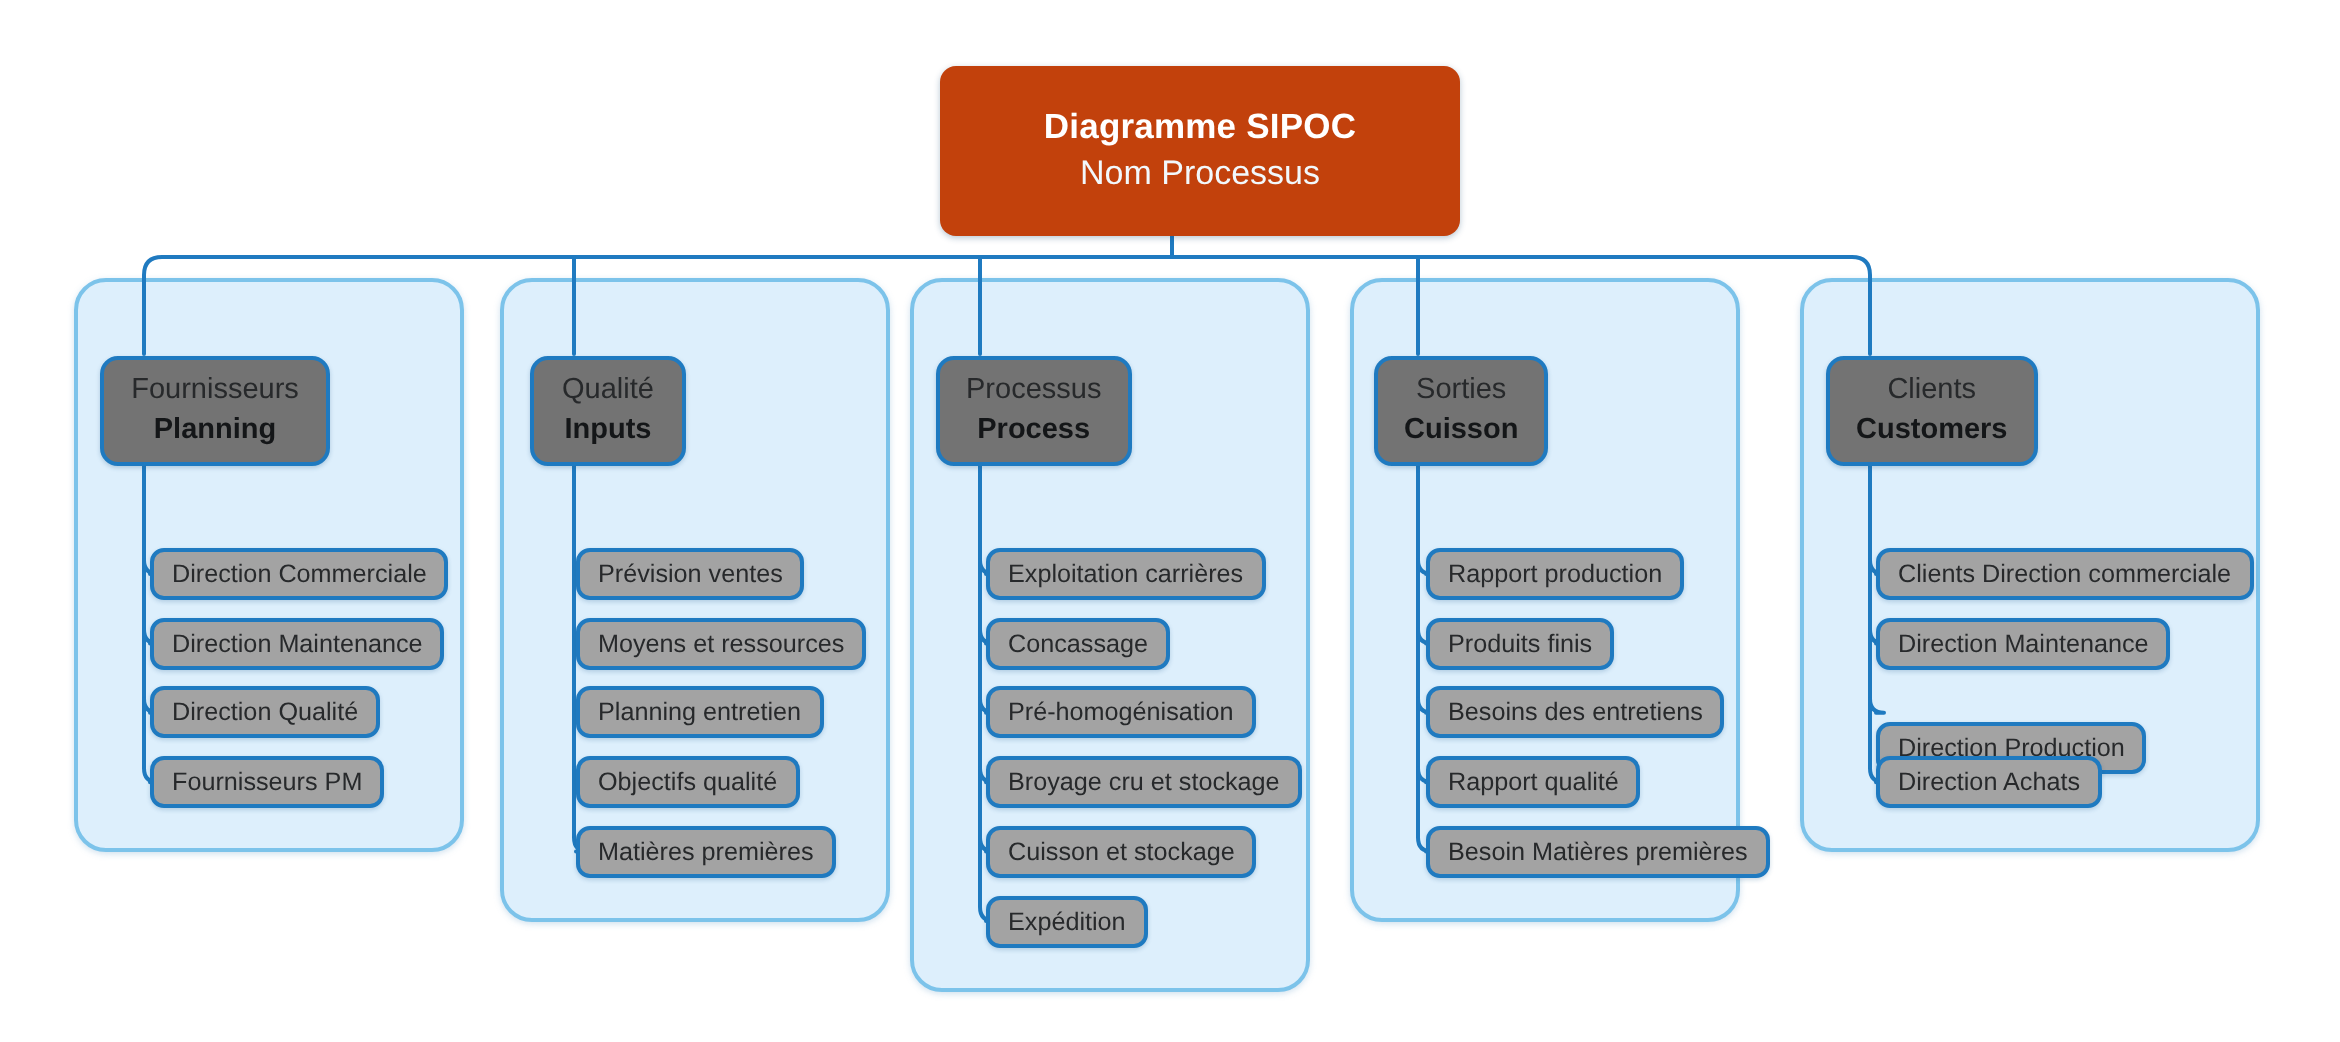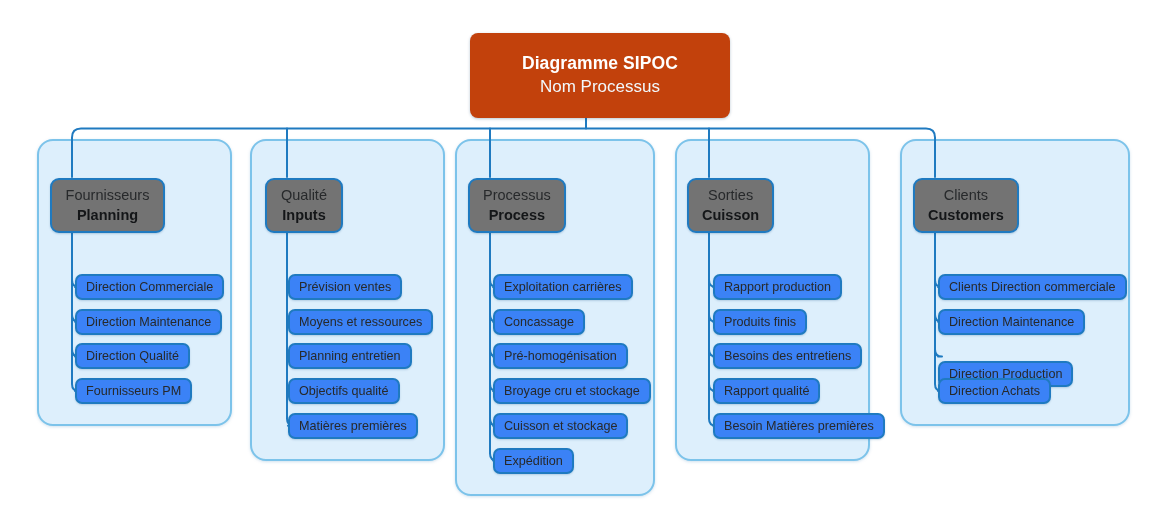--- a/index.html
+++ b/index.html
@@ -101,21 +101,21 @@
     color: #141618;
     font-size: 14.5px;
     font-weight: bold;
     line-height: 1.3;
     margin-top: 1px;
   }
 
   
   .item {
     position: absolute;
-    background: #3b82f6;
+    background: #a3a3a3;
     border: 2px solid #1f7ac0;
     border-radius: 7px;
     box-sizing: border-box;
     height: 26px;
     display: flex;
     align-items: center;
     padding: 0 9px;
     font-size: 12.6px;
     color: #27292b;
     white-space: nowrap;

